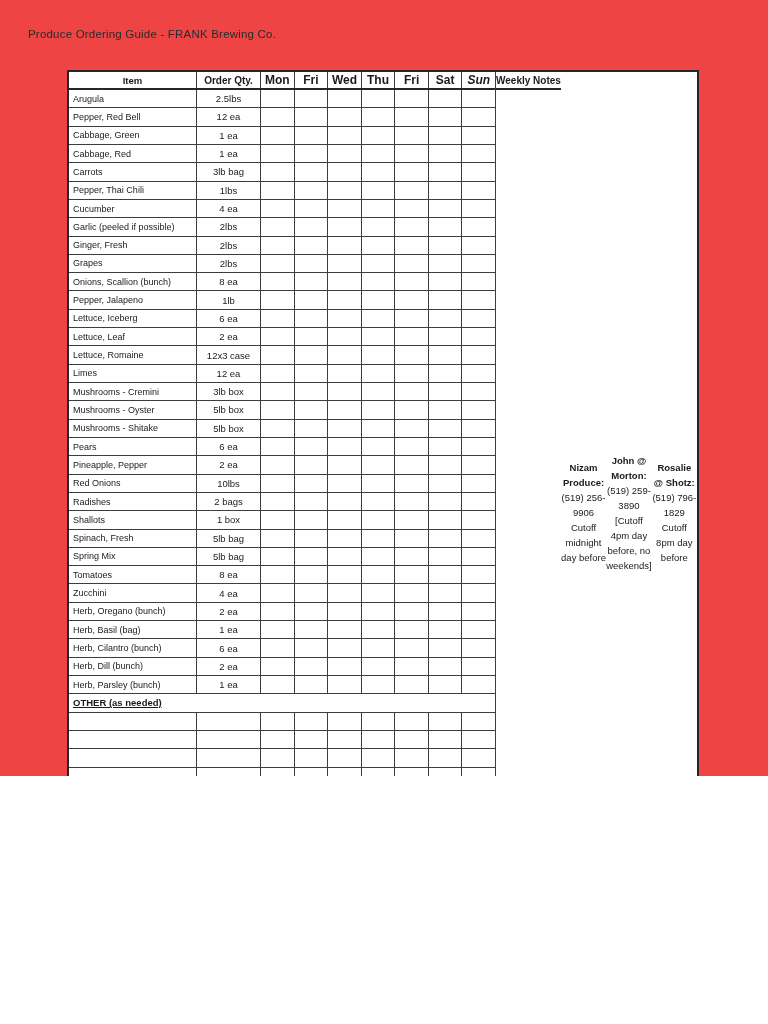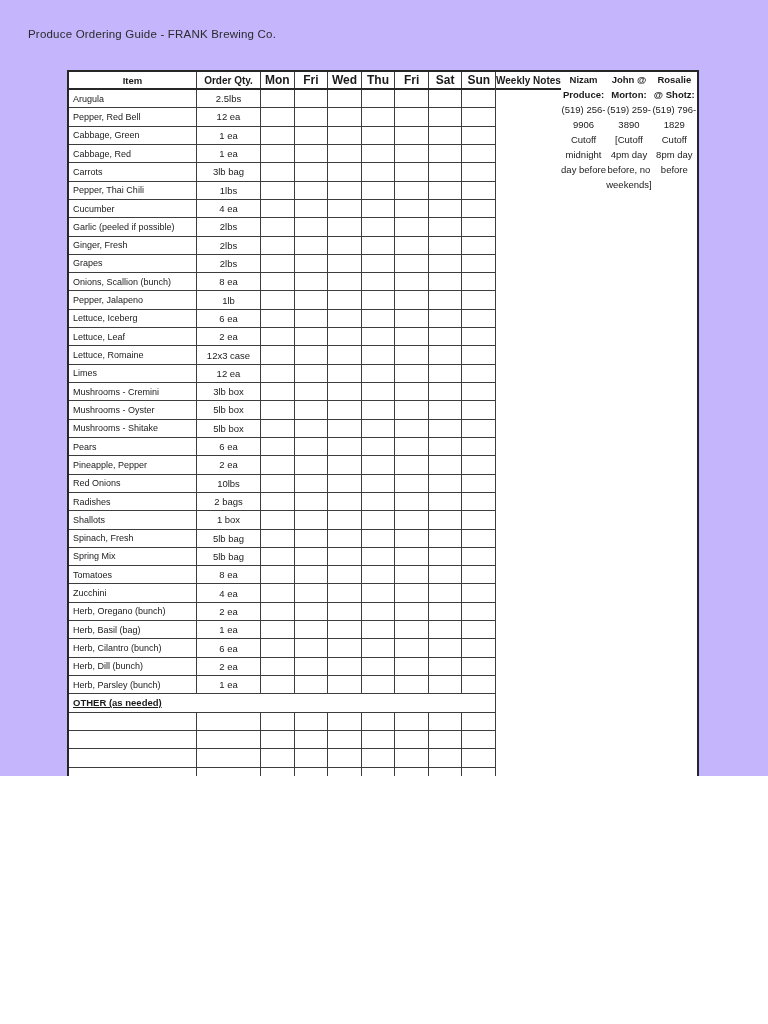--- a/index.html
+++ b/index.html
@@ -1,18 +1,18 @@
 <!DOCTYPE html>
 <html><head>
 <meta charset="utf-8">
 <style>
   * { margin:0; padding:0; box-sizing:border-box; }
   html,body { background:#ffffff; }
   .page {
-    position:relative; width:768px; height:776px; background:#c4b5fd;
+    position:relative; width:768px; height:776px; background:#ef4444;
     font-family:"Liberation Sans", sans-serif; color:#1a1a1a; overflow:hidden;
   }
   .doc-title {
     position:absolute; left:28px; top:28px;
     font-size:11.5px; color:#2b2b2b; letter-spacing:.2px;
   }
   .sheet {
     position:absolute; left:67px; top:70px; width:632px; height:885px;
     border:2px solid #262626; background:#fff;
     display:flex; 
@@ -23,38 +23,38 @@
   .grid-rows { flex:1; display:flex; flex-direction:column; }
   .row { display:flex; flex:1; min-height:0; }
   .c {
     border-right:1px solid #3d3d3d; border-bottom:1px solid #3d3d3d;
     overflow:hidden; white-space:nowrap; display:flex; align-items:center;
   }
   .grid-header .c { border-bottom:none; }
   .c.item  { width:128px; padding-left:4px; font-size:9px; }
   .c.qty   { width:64px;  justify-content:center; font-size:9.5px; }
   .c.day   { flex:1; justify-content:center; font-size:9.5px; }
-  .c.last  { border-right:none; }
+  .c.last  { border-right:none;font-style:italic; }
   .grid-header .c { font-weight:bold; }
   .grid-header .c.item { justify-content:center; padding-left:0; font-size:9.5px; }
   .grid-header .c.qty  { font-size:10px;text-align:right; }
   .grid-header .c.day  { font-size:12px; }
   .other-row .other-label {
     flex:1; display:flex; align-items:center; padding-left:4px;
     border-bottom:1px solid #3d3d3d;
     font-weight:bold; font-size:9.5px; text-decoration:underline;
   }
   .notes-col { flex:1; display:flex; flex-direction:column;justify-content:flex-end; }
   .notes-header {
     height:18px; border-bottom:2px solid #262626;
     display:flex; align-items:center; justify-content:center;
     font-weight:bold; font-size:10px;
   }
   .notes-body { flex:1; border-bottom:1px solid #a8a8a8; }
-  .sheet-footer { flex:1; display:flex; align-items:flex-start; }
+  .sheet-footer { flex:1; display:flex; align-items:center; }
   .vendor { flex:1; text-align:center; font-size:9.5px; line-height:15px; }
   .vendor .vname { font-weight:bold; }
 </style>
 </head>
 <body>
 
 <div class="page">
 
   <div class="doc-title">Produce Ordering Guide - FRANK Brewing Co.</div>
 

